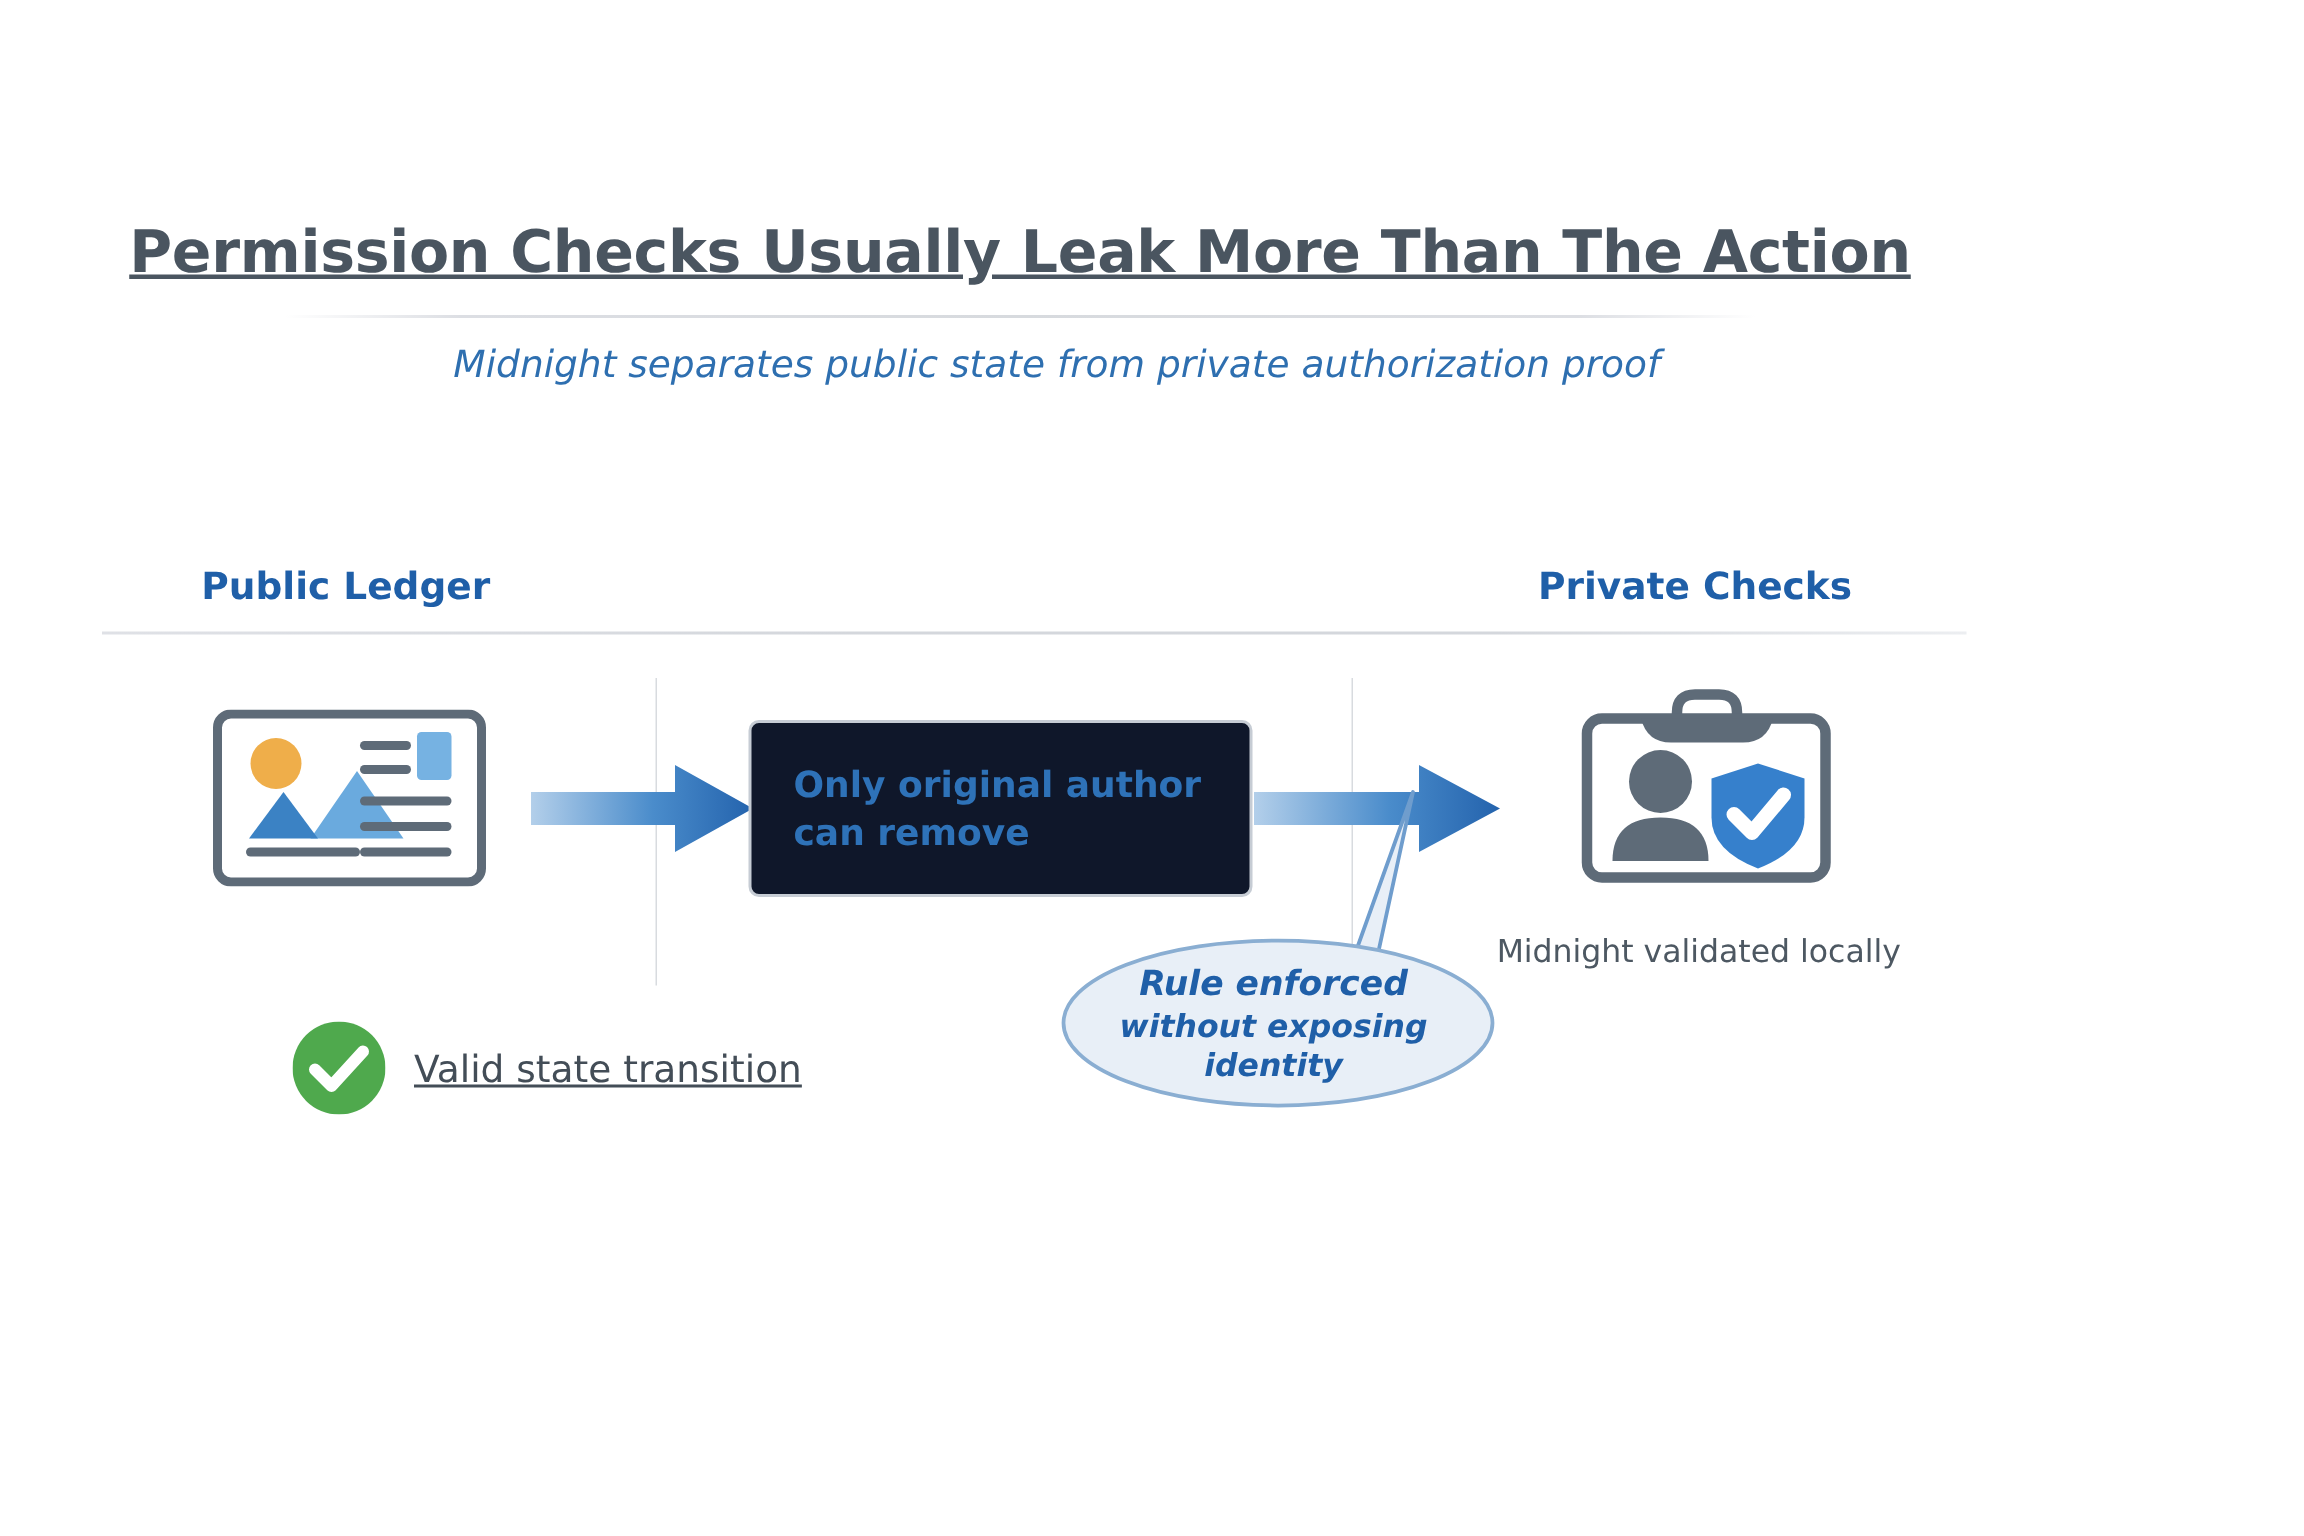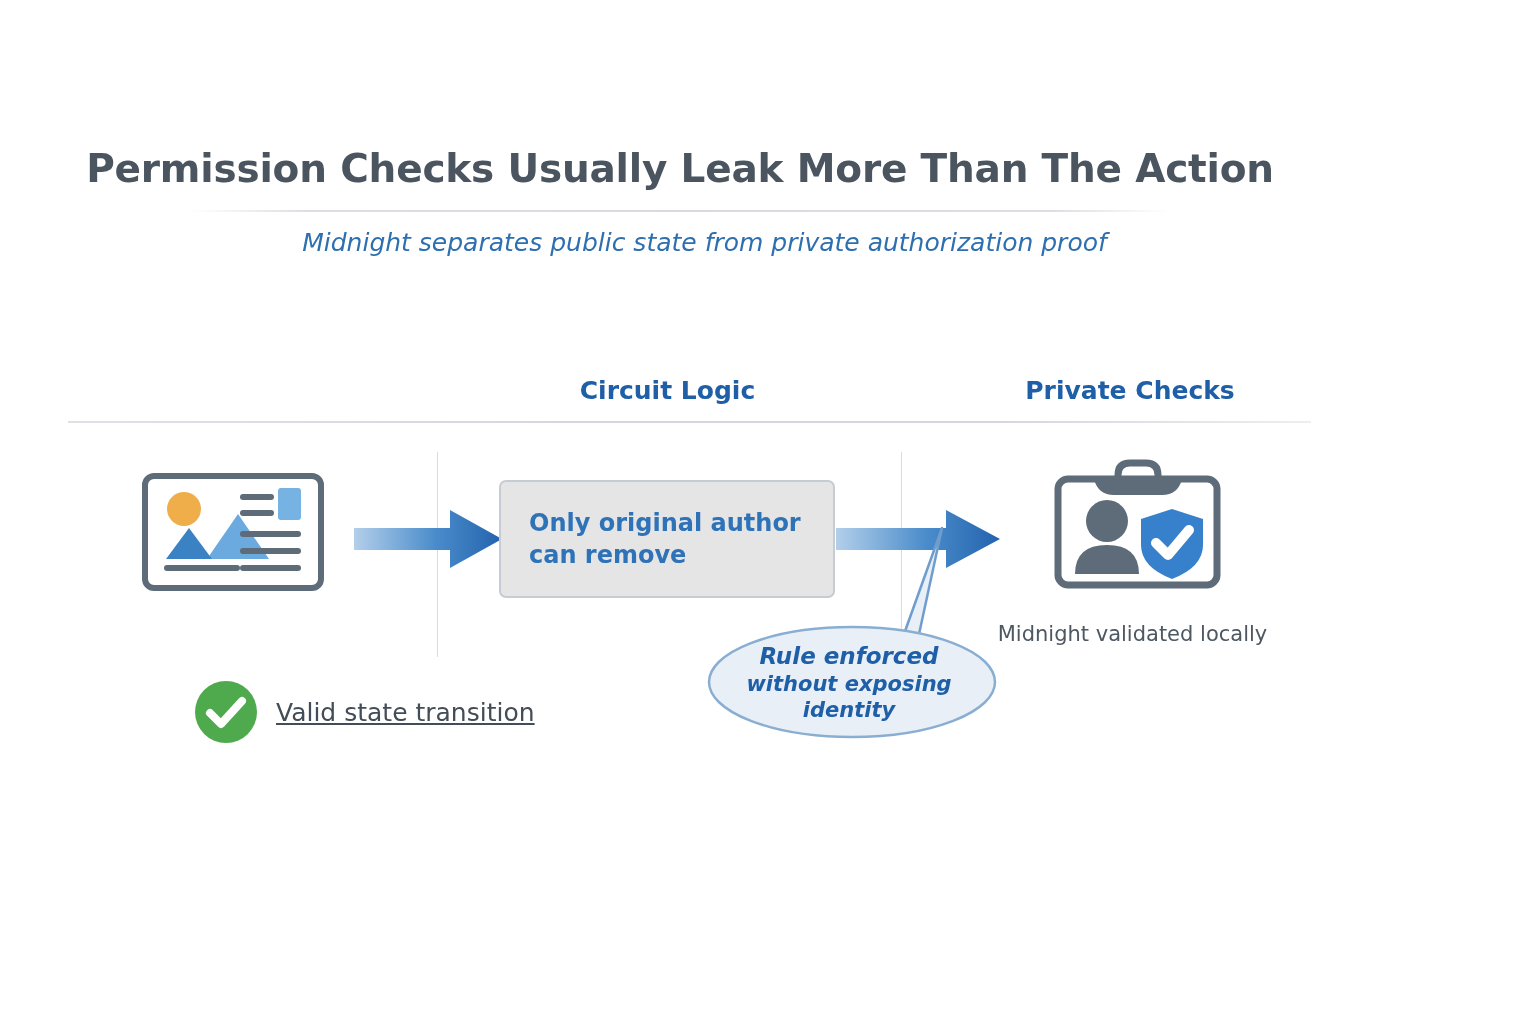--- a/index.html
+++ b/index.html
@@ -27,20 +27,21 @@
     left: 0;
     top: 148px;
     width: 1360px;
     text-align: center;
     font-size: 39px;
     font-weight: bold;
     color: #4a5560;
     letter-spacing: -0.2px;
     line-height: 1.1;
     white-space: nowrap;
+    text-decoration: underline;
   }
   .title-rule {
     position: absolute;
     left: 190px;
     top: 210px;
     width: 980px;
     height: 2px;
     background: linear-gradient(to right, #ffffff 0%, #dcdee3 12%, #d7dade 50%, #dcdee3 88%, #ffffff 100%);
   }
   .page-subtitle {
@@ -118,21 +119,21 @@
 
   
   .circuit-box {
     position: absolute;
     left: 499px;
     top: 480px;
     width: 336px;
     height: 118px;
     border: 2px solid #c6ccd4;
     border-radius: 7px;
-    background: #e5e5e5;
+    background: #0f172a;
     box-sizing: border-box;
   }
   .circuit-box-text {
     position: absolute;
     left: 28px;
     top: 26px;
     font-size: 24px;
     font-weight: bold;
     color: #2e72b8;
     line-height: 1.33;
@@ -200,21 +201,21 @@
 </style>
 </head>
 <body>
 
 <div class="canvas">
 
   <div class="page-title">Permission Checks Usually Leak More Than The Action</div>
   <div class="title-rule"></div>
   <div class="page-subtitle">Midnight separates public state from private authorization proof</div>
 
-  <div class="col-header c2">Circuit Logic</div>
+  <div class="col-header c1">Public Ledger</div>
   <div class="col-header c3">Private Checks</div>
   <div class="header-rule"></div>
 
   <div class="v-divider d1"></div>
   <div class="v-divider d2"></div>
 
   <div class="icon-image-card">
     <svg viewBox="0 0 182 118" width="182" height="118">
       <rect x="3" y="3" width="176" height="112" rx="9" ry="9" fill="#ffffff" stroke="#5e6b78" stroke-width="6"></rect>
       <circle cx="42" cy="36" r="17" fill="#efae4a"></circle>

